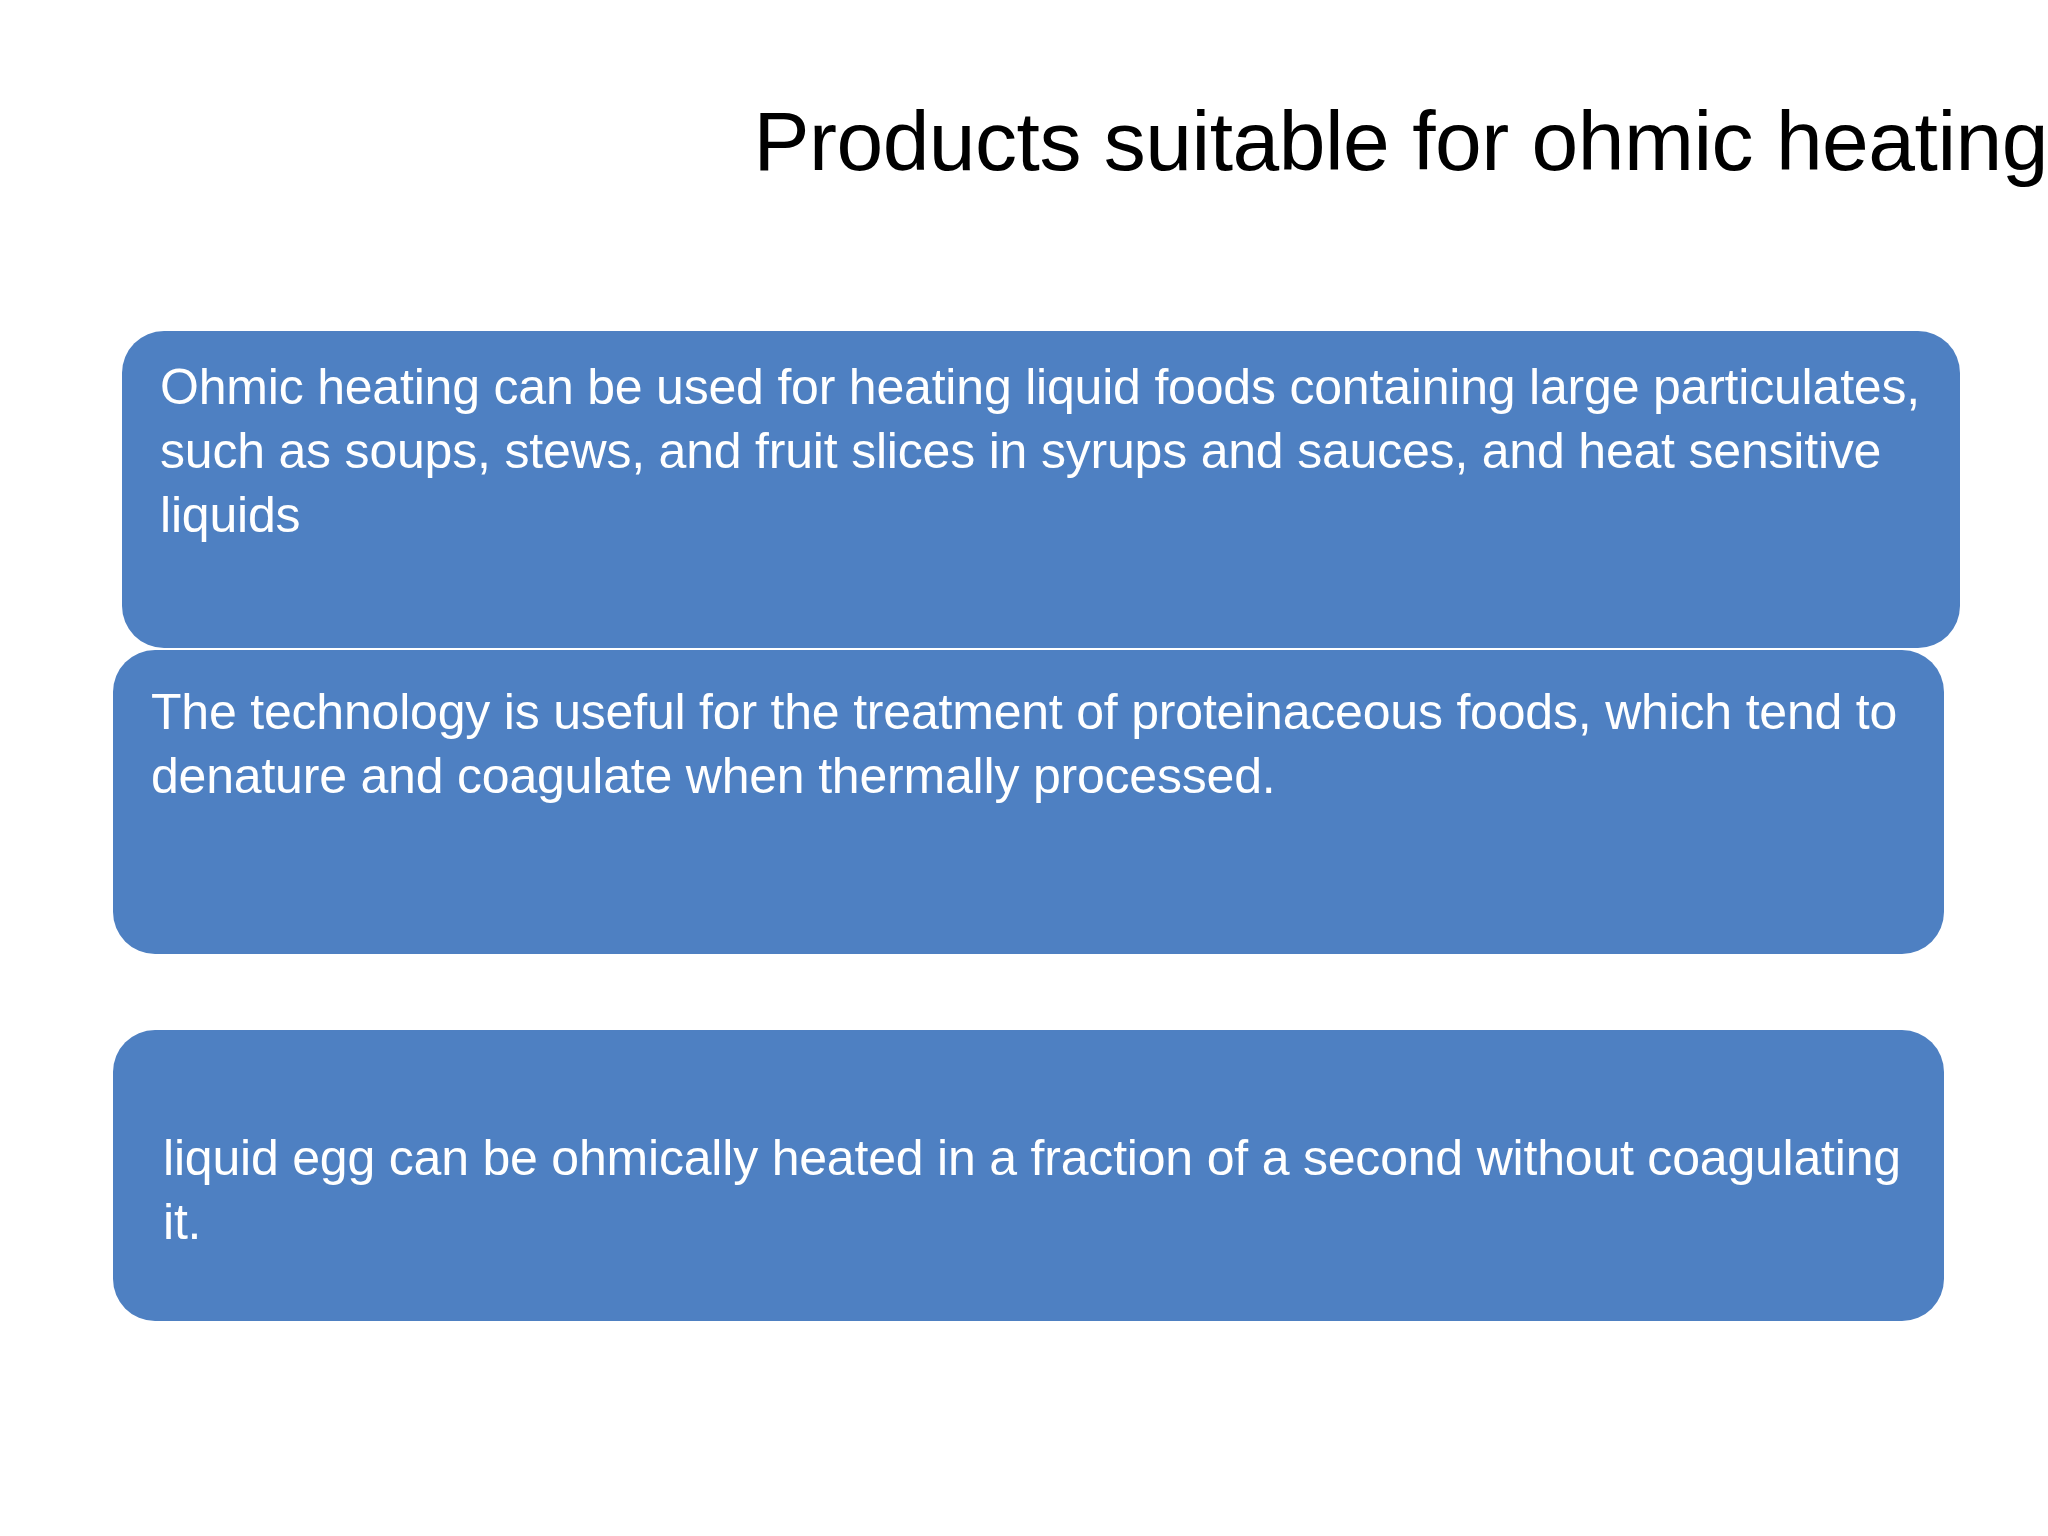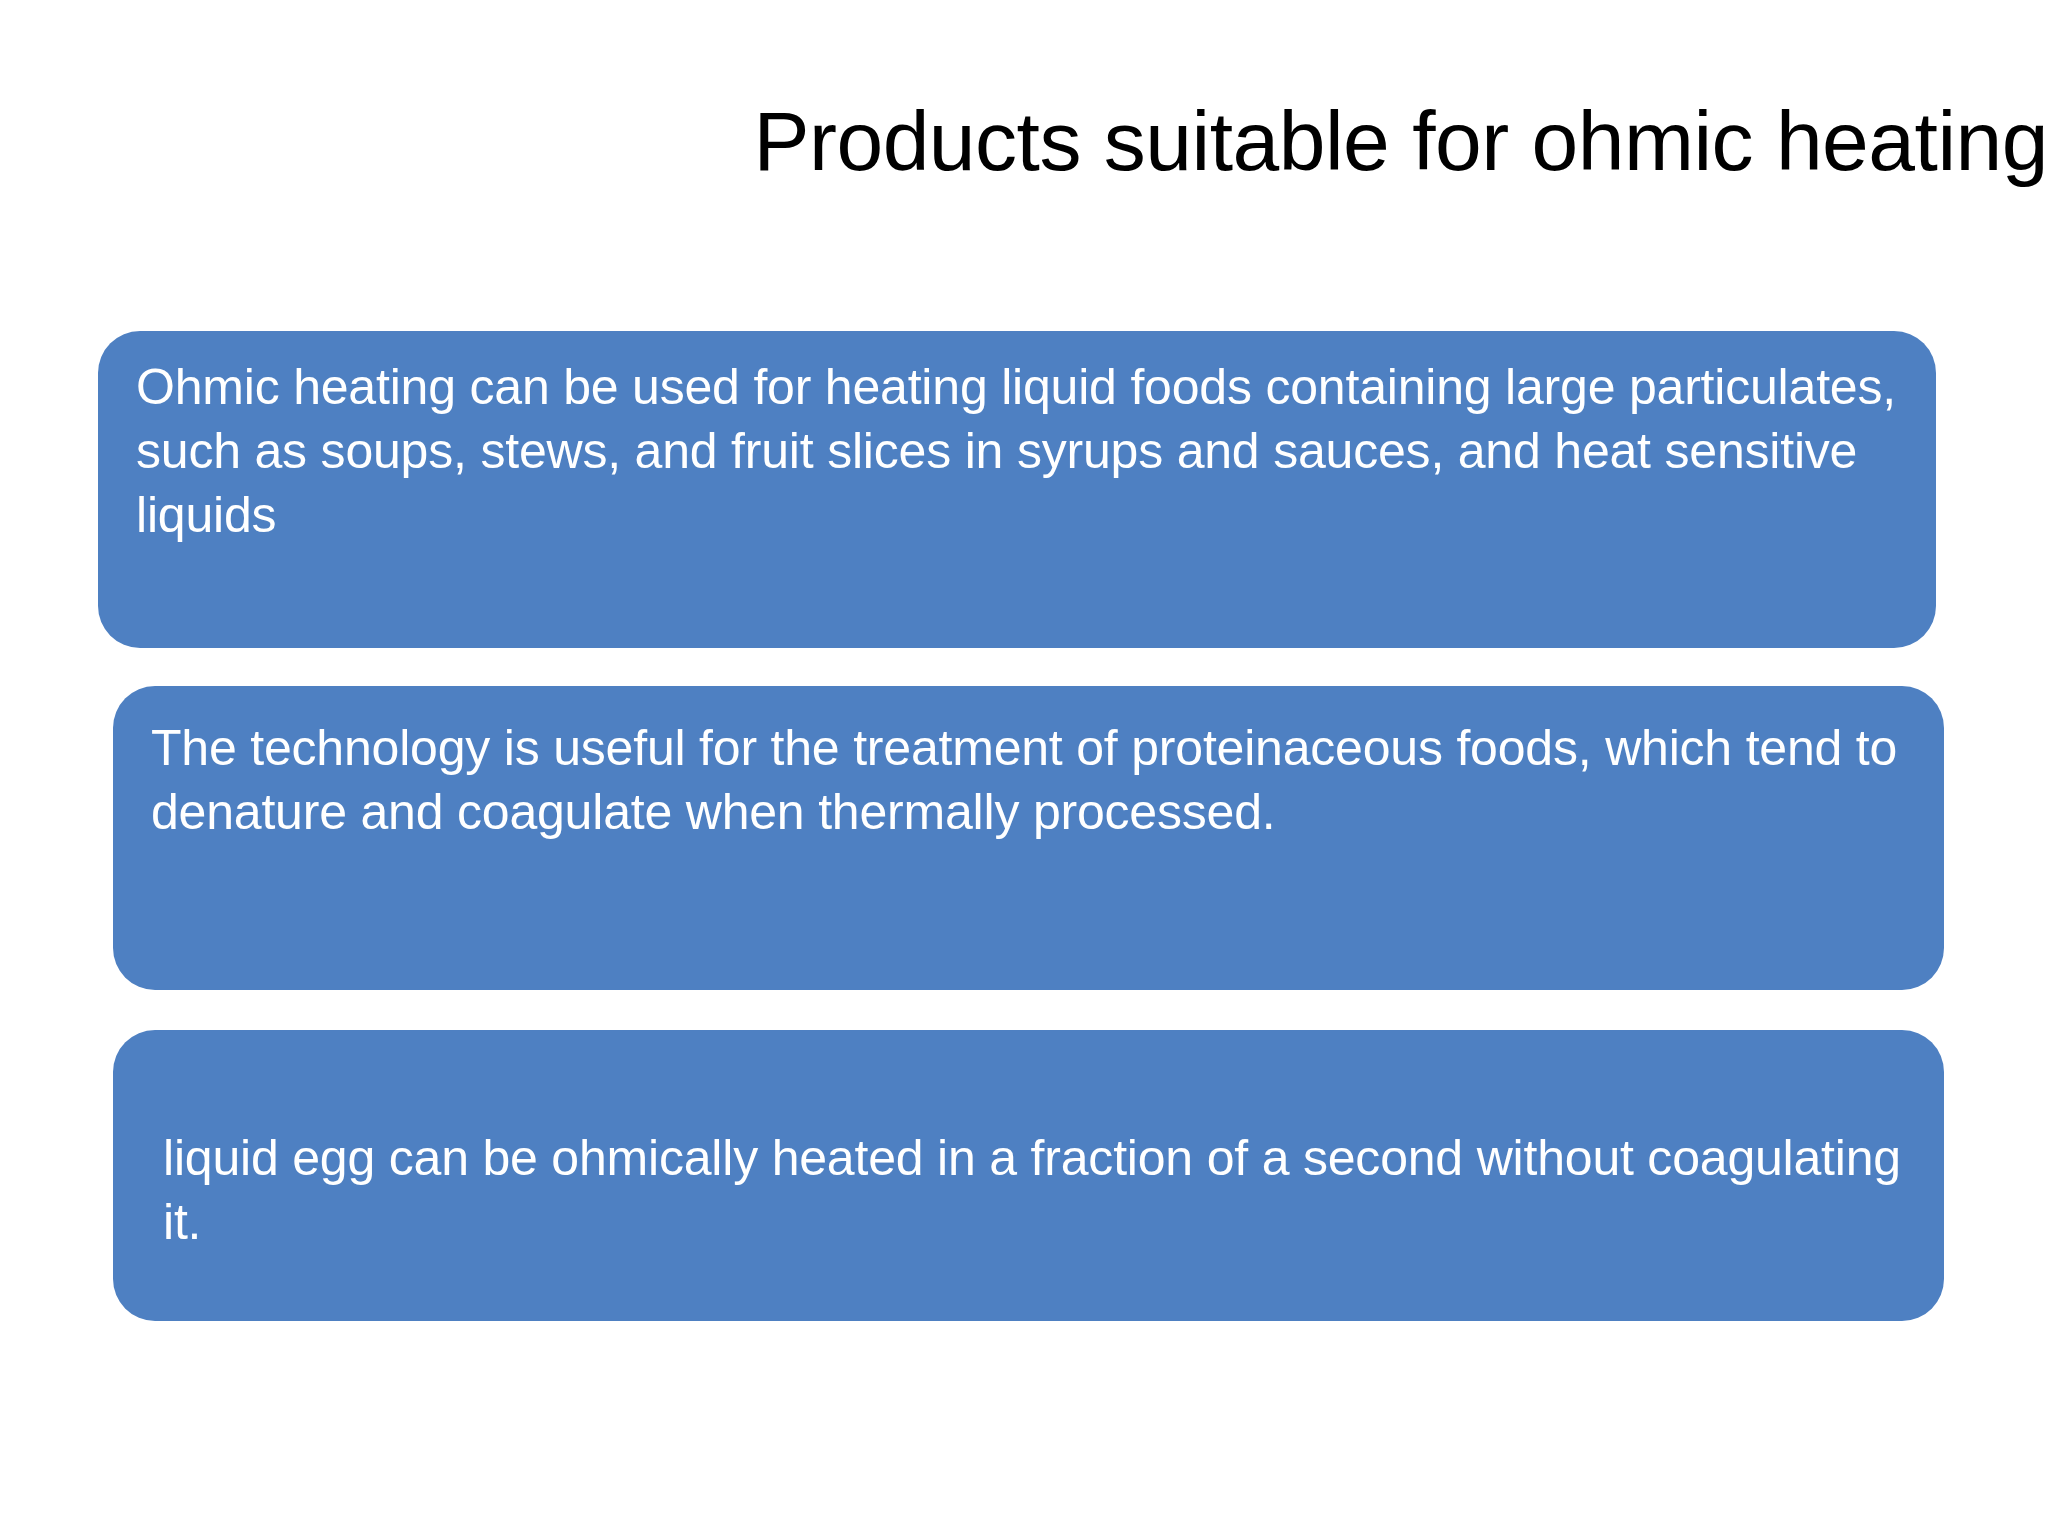--- a/index.html
+++ b/index.html
@@ -48,30 +48,30 @@
     line-height: 1.28;
     letter-spacing: -0.2px;
   }
 
   .callout .callout-text {
     display: block;
     white-space: pre-line;
   }
 
   #callout-1 {
-    left: 98px;
+    left: 122px;
     top: 331px;
     width: 1838px;
     height: 317px;
     padding: 24px 34px 0 38px;
   }
 
   #callout-2 {
     left: 113px;
-    top: 686px;
+    top: 650px;
     width: 1831px;
     height: 304px;
     padding: 30px 34px 0 38px;
   }
 
   #callout-3 {
     left: 113px;
     top: 1030px;
     width: 1831px;
     height: 291px;

